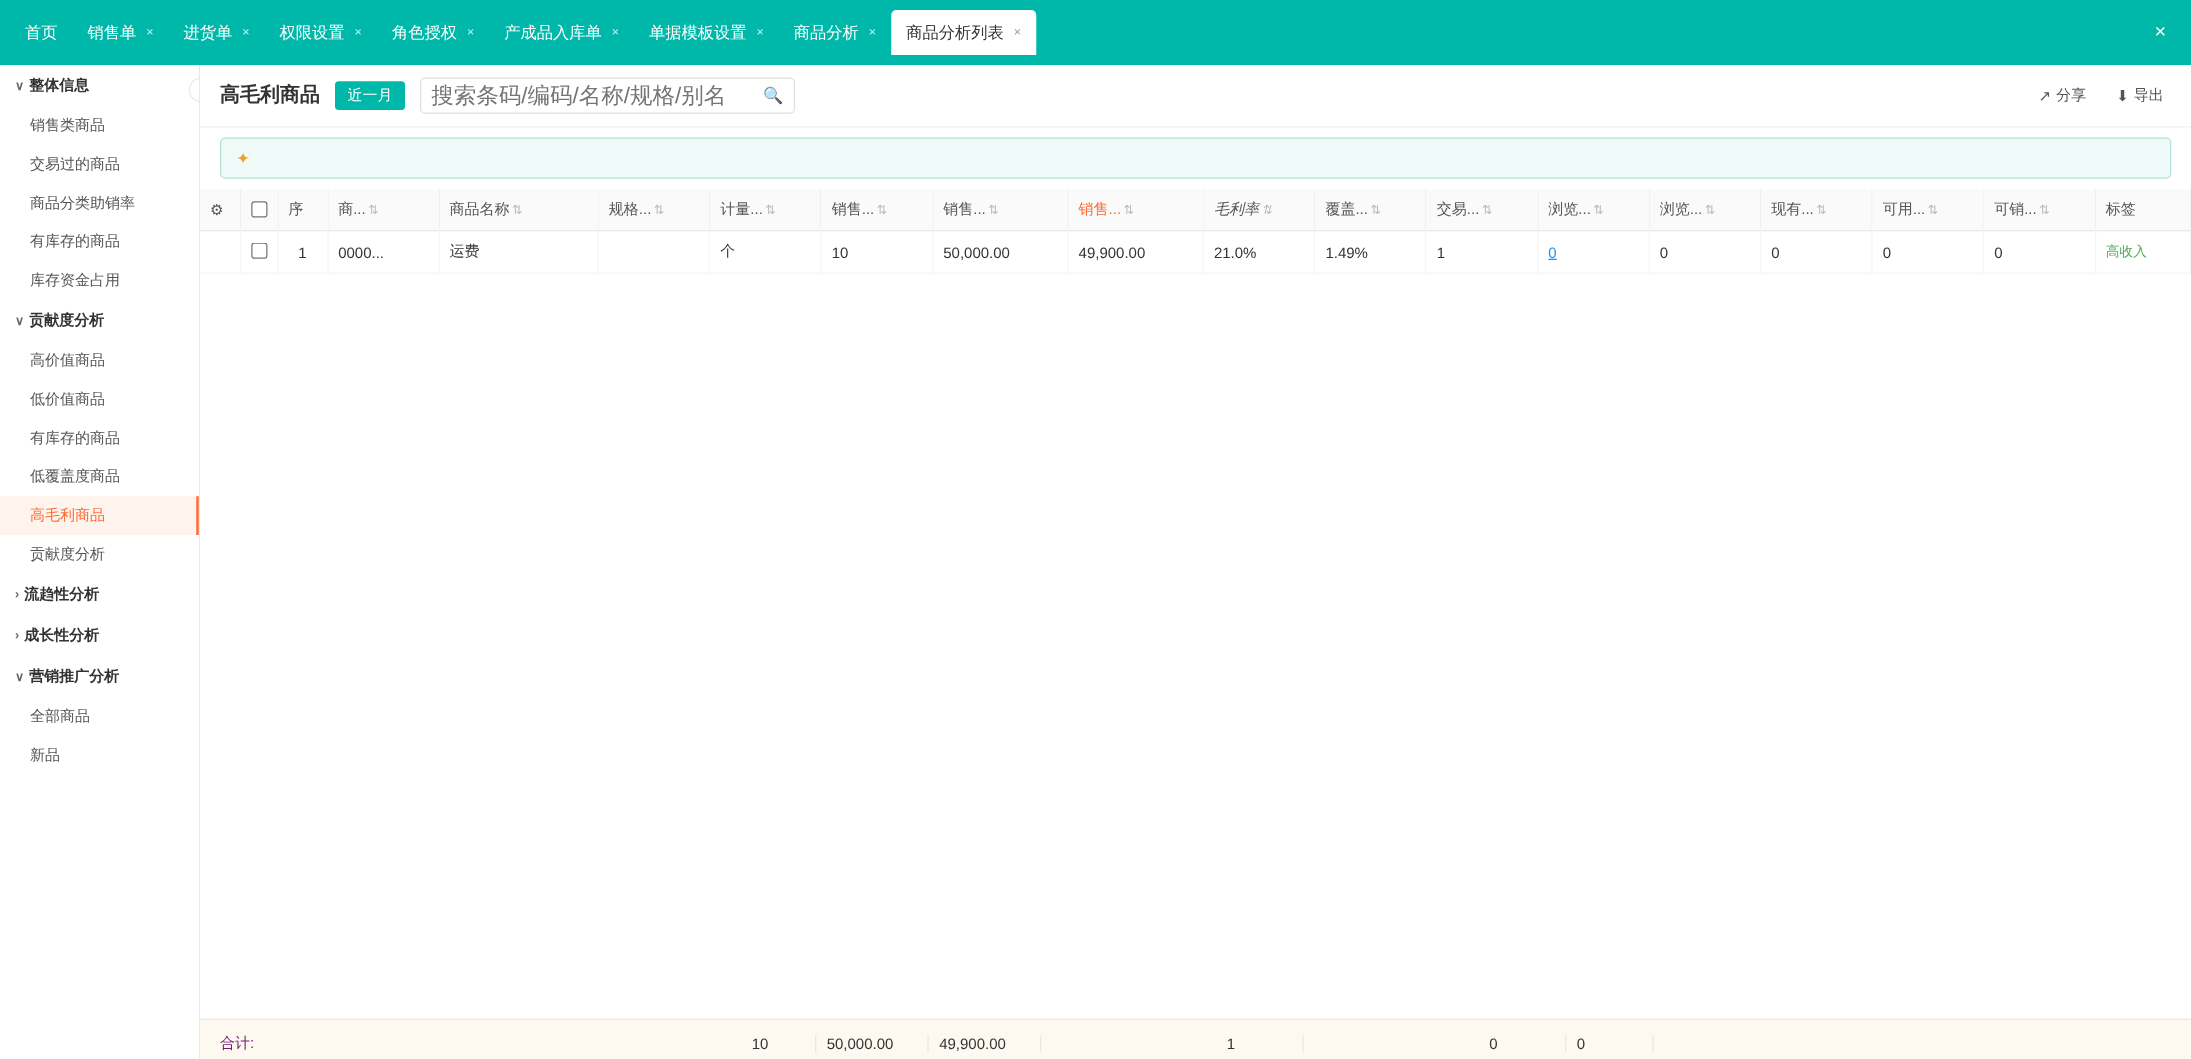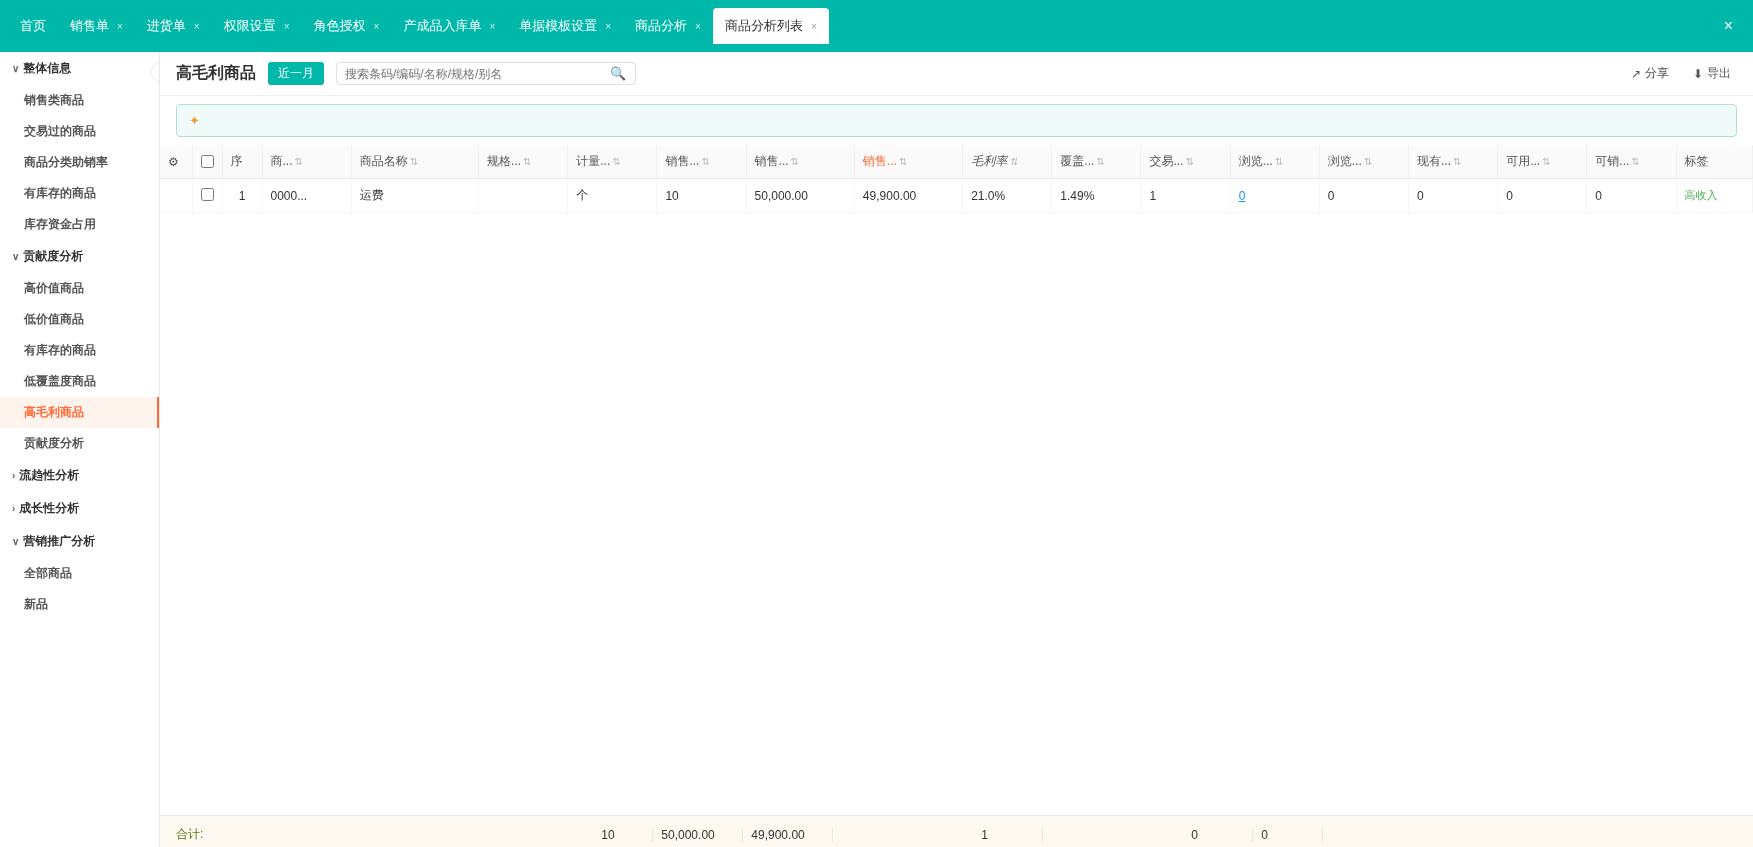--- a/index.html
+++ b/index.html
@@ -85,21 +85,20 @@
     }
     .sidebar-section-header .arrow { font-size: 10px; color: #666; }
     .sidebar-item {
       padding: 7px 12px 7px 24px;
       font-size: 12px;
       color: #555;
       cursor: pointer;
       white-space: nowrap;
       overflow: hidden;
       text-overflow: ellipsis;
-      font-weight: bold;
     }
     .sidebar-item.active {
       background: #fff3ed;
       color: #ff6b35;
       border-right: 2px solid #ff6b35;
     }
 
     
     .content {
       flex: 1;
@@ -137,21 +136,21 @@
       border: 1px solid #e0e0e0;
       border-radius: 4px;
       padding: 3px 8px;
       gap: 4px;
       flex: 1;
       max-width: 300px;
     }
     .search-box input {
       border: none;
       outline: none;
-      font-size: 12px;
+      font-size: 18px;
       color: #999;
       width: 100%;
       background: transparent;
     }
     .search-icon { color: #999; font-size: 13px; }
     .header-actions {
       margin-left: auto;
       display: flex;
       align-items: center;
       gap: 12px;
@@ -230,21 +229,21 @@
     .footer-bar {
       border-top: 1px solid #e8e8e8;
       padding: 8px 16px;
       background: #fdf8f0;
       display: flex;
       align-items: center;
       font-size: 12px;
       color: #333;
       height: 38px;
     }
-    .footer-label { margin-right: 20px; color: #4d7c0f; }
+    .footer-label { margin-right: 20px; color: #701a75; }
     .footer-cells {
       display: flex;
       align-items: center;
       gap: 0;
     }
     .footer-cell {
       padding: 0 8px;
       min-width: 80px;
       border-right: 1px solid #e8e8e8;
       color: #333;

